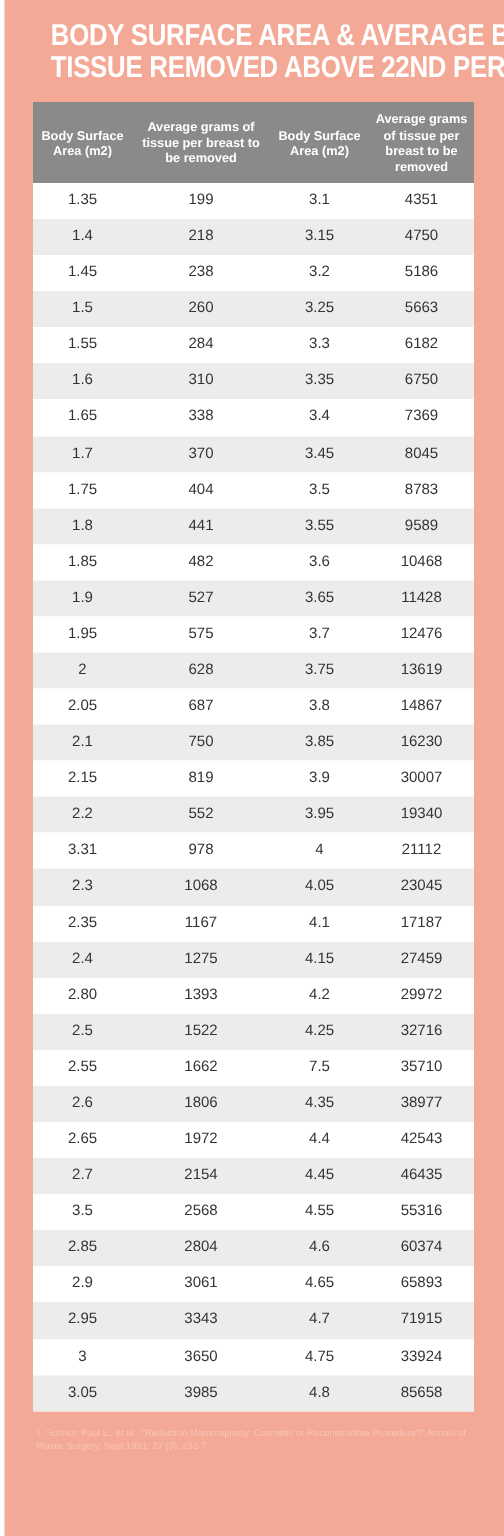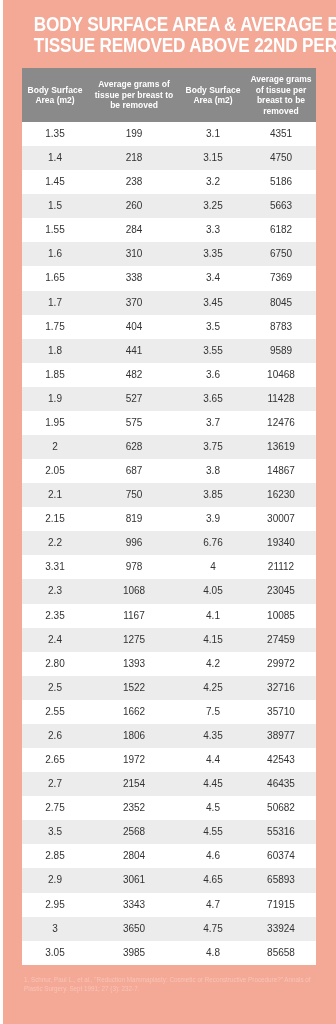--- a/index.html
+++ b/index.html
@@ -218,41 +218,41 @@
             <td>16230</td>
           </tr>
           <tr>
             <td>2.15</td>
             <td>819</td>
             <td>3.9</td>
             <td>30007</td>
           </tr>
           <tr>
             <td>2.2</td>
-            <td>996</td>
-            <td>6.76</td>
+            <td>552</td>
+            <td>3.95</td>
             <td>19340</td>
           </tr>
           <tr>
             <td>3.31</td>
             <td>978</td>
             <td>4</td>
             <td>21112</td>
           </tr>
           <tr>
             <td>2.3</td>
             <td>1068</td>
             <td>4.05</td>
             <td>23045</td>
           </tr>
           <tr>
             <td>2.35</td>
             <td>1167</td>
             <td>4.1</td>
-            <td>10085</td>
+            <td>17187</td>
           </tr>
           <tr>
             <td>2.4</td>
             <td>1275</td>
             <td>4.15</td>
             <td>27459</td>
           </tr>
           <tr>
             <td>2.80</td>
             <td>1393</td>
@@ -283,26 +283,20 @@
             <td>4.4</td>
             <td>42543</td>
           </tr>
           <tr>
             <td>2.7</td>
             <td>2154</td>
             <td>4.45</td>
             <td>46435</td>
           </tr>
           <tr>
-            <td>2.75</td>
-            <td>2352</td>
-            <td>4.5</td>
-            <td>50682</td>
-          </tr>
-          <tr>
             <td>3.5</td>
             <td>2568</td>
             <td>4.55</td>
             <td>55316</td>
           </tr>
           <tr>
             <td>2.85</td>
             <td>2804</td>
             <td>4.6</td>
             <td>60374</td>

